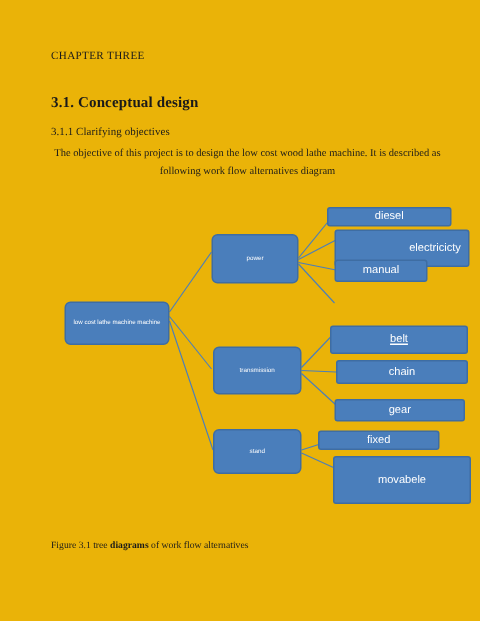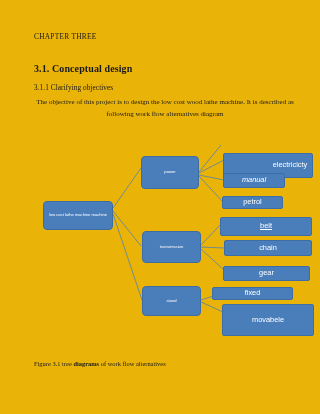--- a/index.html
+++ b/index.html
@@ -138,26 +138,26 @@
 
         <line x1="201" y1="172" x2="226" y2="164"></line>
         <line x1="201" y1="174" x2="223" y2="184"></line>
       </g>
     </svg>
 
     <div class="node root" style="left:43px; top:73px; width:70px; height:29px;">low cost lathe machine machine</div>
 
     <div class="node mid" style="left:141px; top:28px; width:58px; height:33px;">power</div>
 
+    <div class="node leaf" style="left:218px; top:10px; width:83px; height:13px;">diesel</div>
 
     <div class="node leaf" style="left:223px; top:25px; width:90px; height:25px;padding-left:44px;">electricicty</div>
 
-    <div class="node leaf" style="left:223px; top:45px; width:62px; height:15px;font-style:italic;">manual</div>
+    <div class="node leaf" style="left:223px; top:45px; width:62px; height:15px;">manual</div>
 
-    <div class="node leaf" style="left:222px; top:68px; width:61px; height:13px;">petrol</div>
 
     <div class="node mid" style="left:142px; top:103px; width:59px; height:32px;">transmission</div>
 
     <div class="node leaf" style="left:220px; top:89px; width:92px; height:19px;text-decoration:underline;">belt</div>
 
     <div class="node leaf" style="left:223px; top:138px; width:87px; height:15px;">gear</div>
 
     <div class="node leaf" style="left:224px; top:112px; width:88px; height:16px;">chain</div>
 
     <div class="node mid" style="left:142px; top:158px; width:59px; height:30px;">stand</div>

